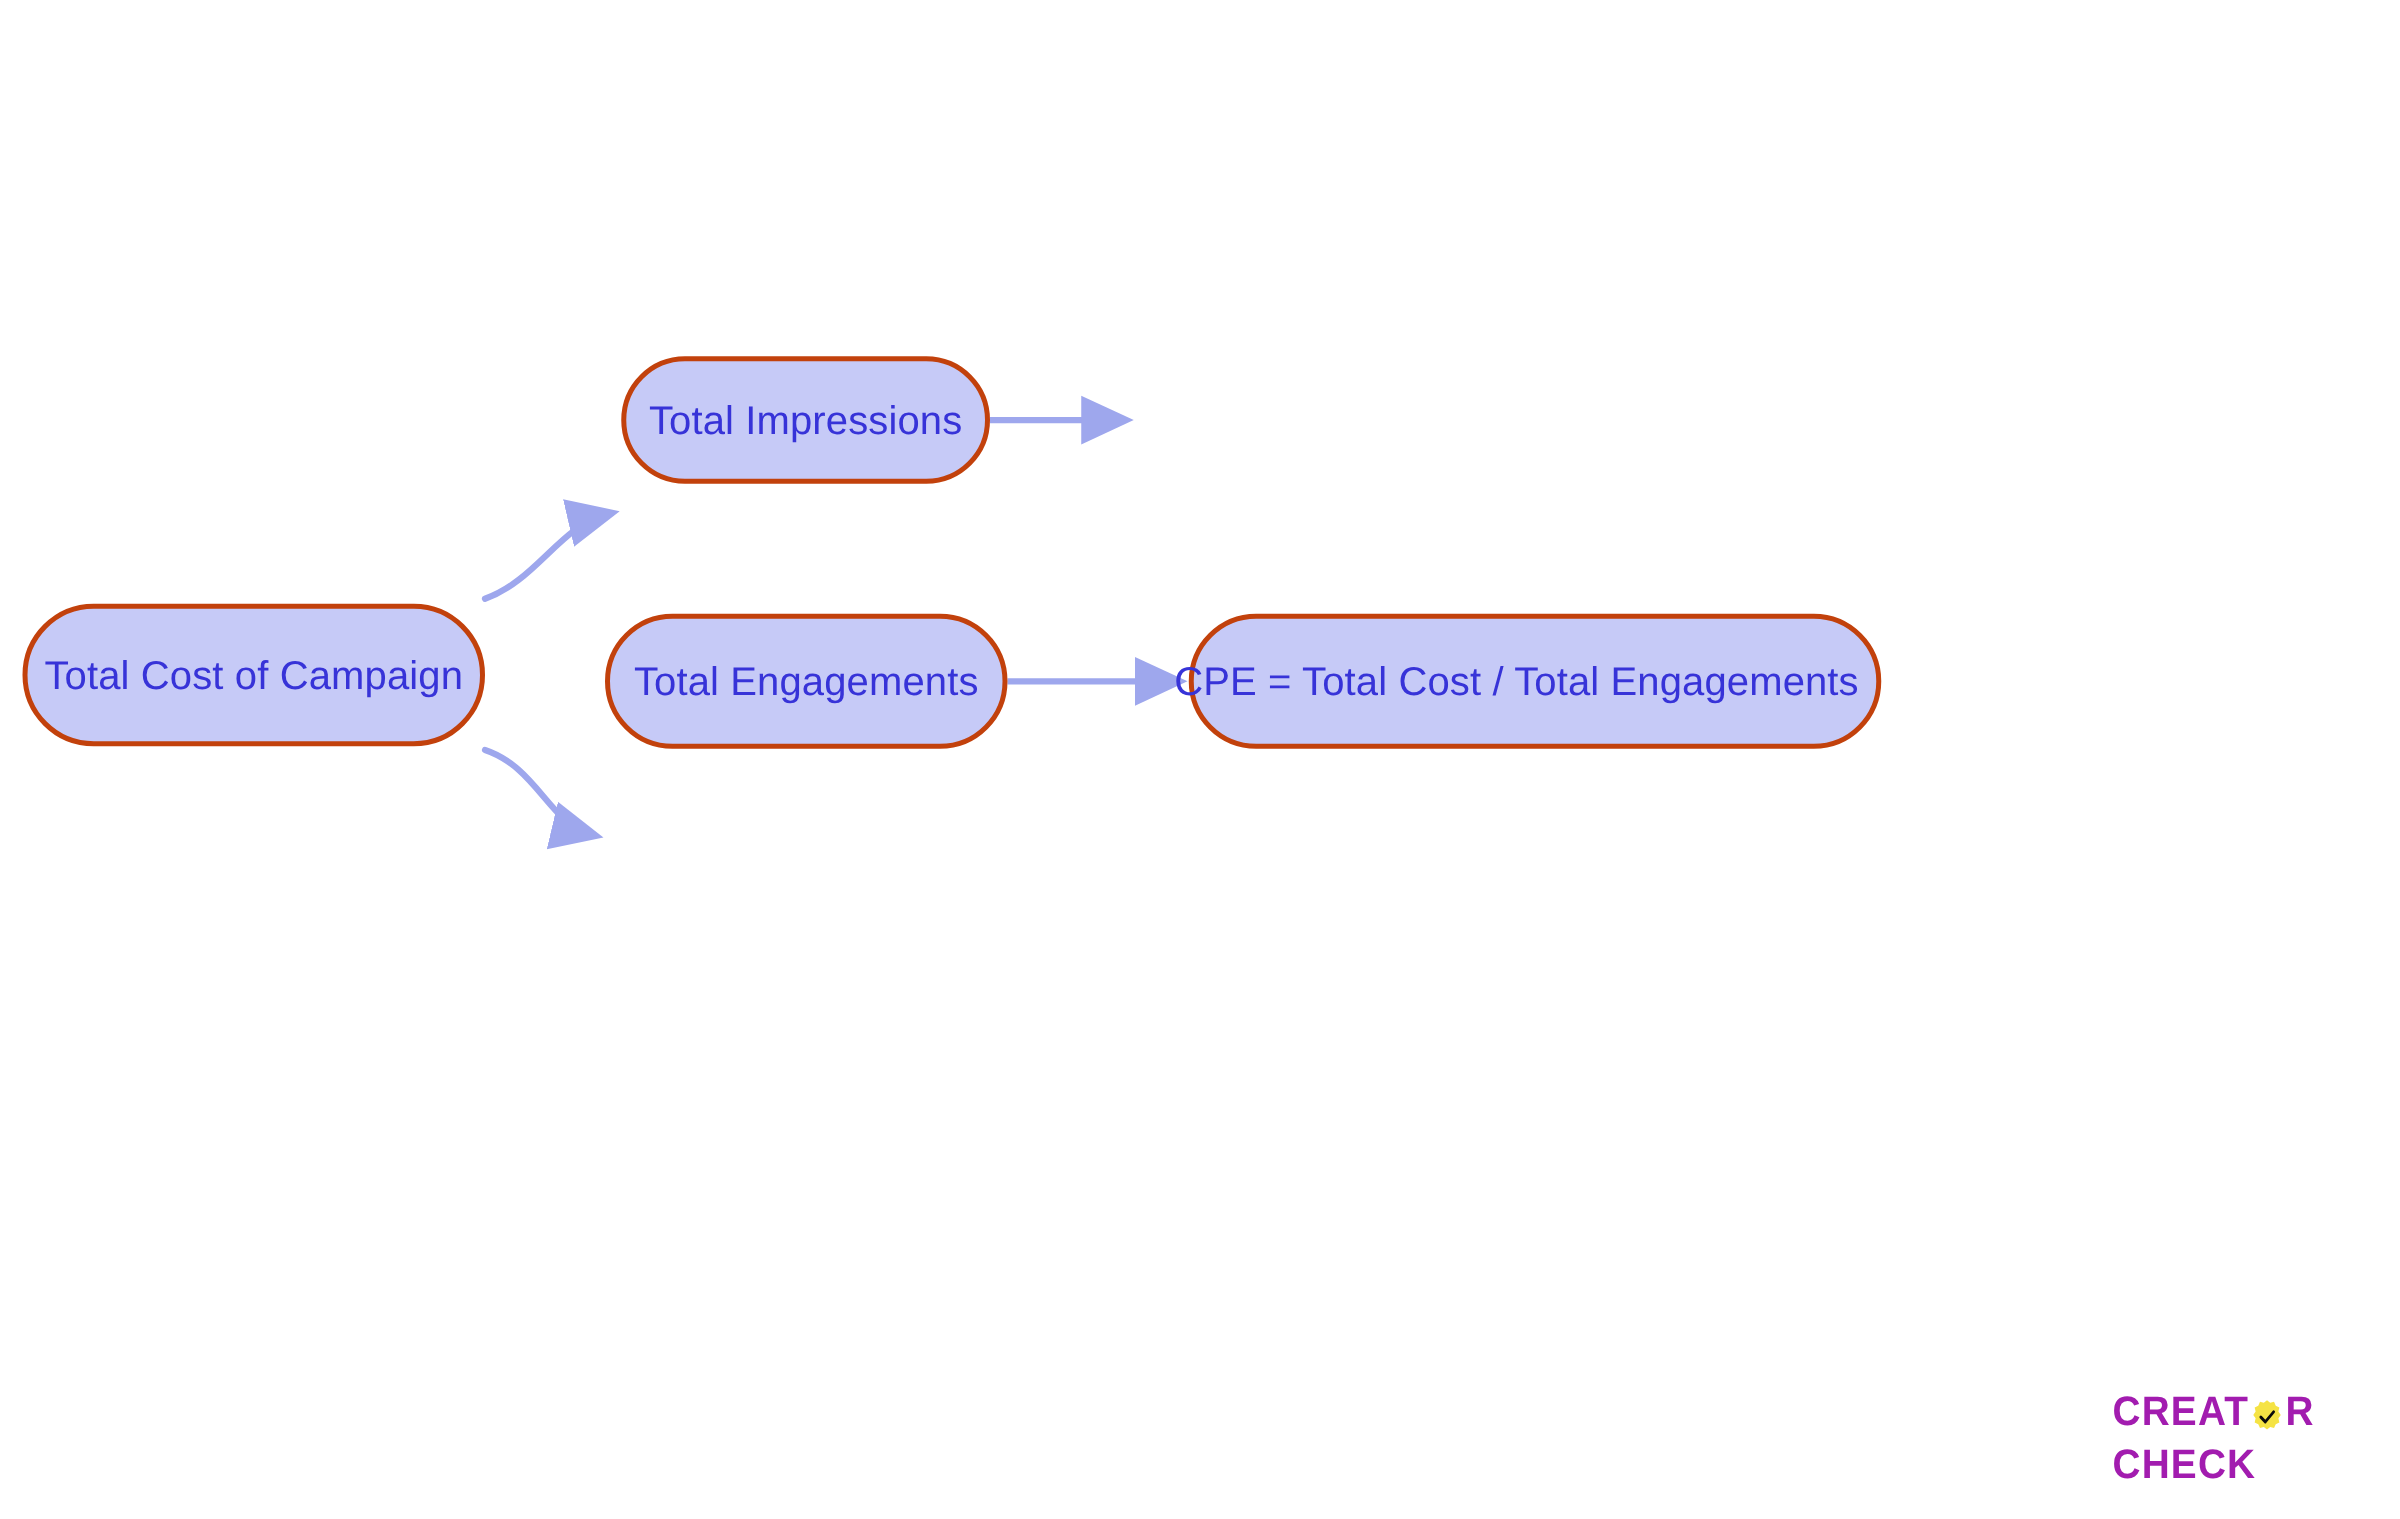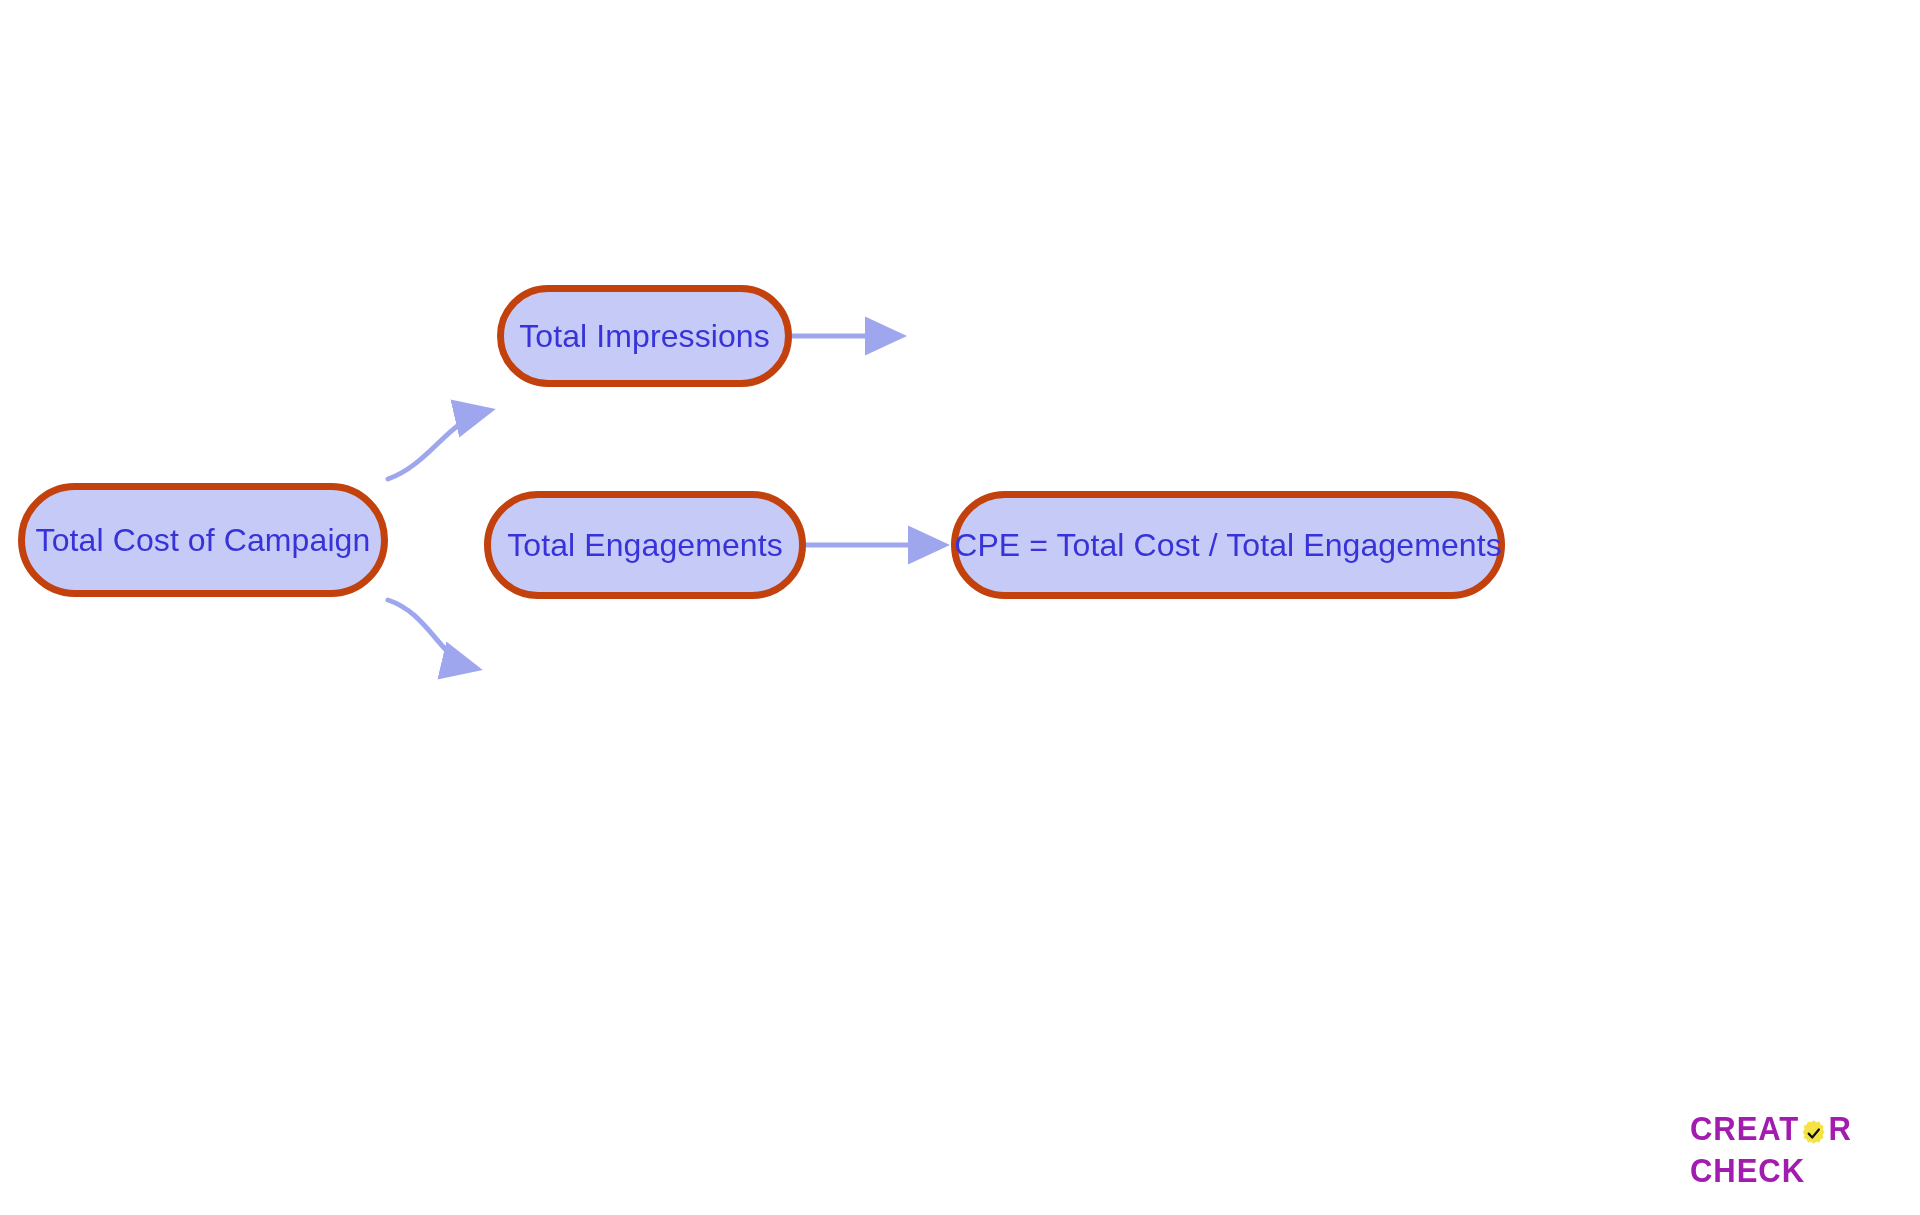--- a/index.html
+++ b/index.html
@@ -26,40 +26,40 @@
     height: 1215px;
     pointer-events: none;
   }
   .node {
     position: absolute;
     box-sizing: border-box;
     display: flex;
     align-items: center;
     justify-content: center;
     background: #c6caf7;
-    border: 7px solid #c2410c;
+    border: 4px solid #c2410c;
     border-radius: 999px;
     color: #3733d8;
     font-family: "Liberation Sans", sans-serif;
     font-size: 32px;
     font-weight: 400;
     letter-spacing: 0.1px;
     white-space: nowrap;
     text-align: center;
   }
   .node-label {
     display: block;
     padding: 0 14px;
   }
   
   #node-root       { left: 18px;   top: 483px; width: 370px; height: 114px; }
   #node-impr       { left: 497px;  top: 285px; width: 295px; height: 102px; }
   #node-eng        { left: 484px;  top: 491px; width: 322px; height: 108px; text-align: center; }
   #node-cpm        { left: 908px;  top: 281px; width: 995px; height: 110px; }
-  #node-cpe        { left: 951px;  top: 491px; width: 554px; height: 108px; }
+  #node-cpe        { left: 951px;  top: 491px; width: 554px; height: 108px; justify-content: flex-end; }
 
   
   #logo {
     position: absolute;
     left: 1690px;
     top: 1108px;
     width: 206px;
     height: 92px;
     color: #a21caf;
     font-family: "Liberation Sans", sans-serif;

